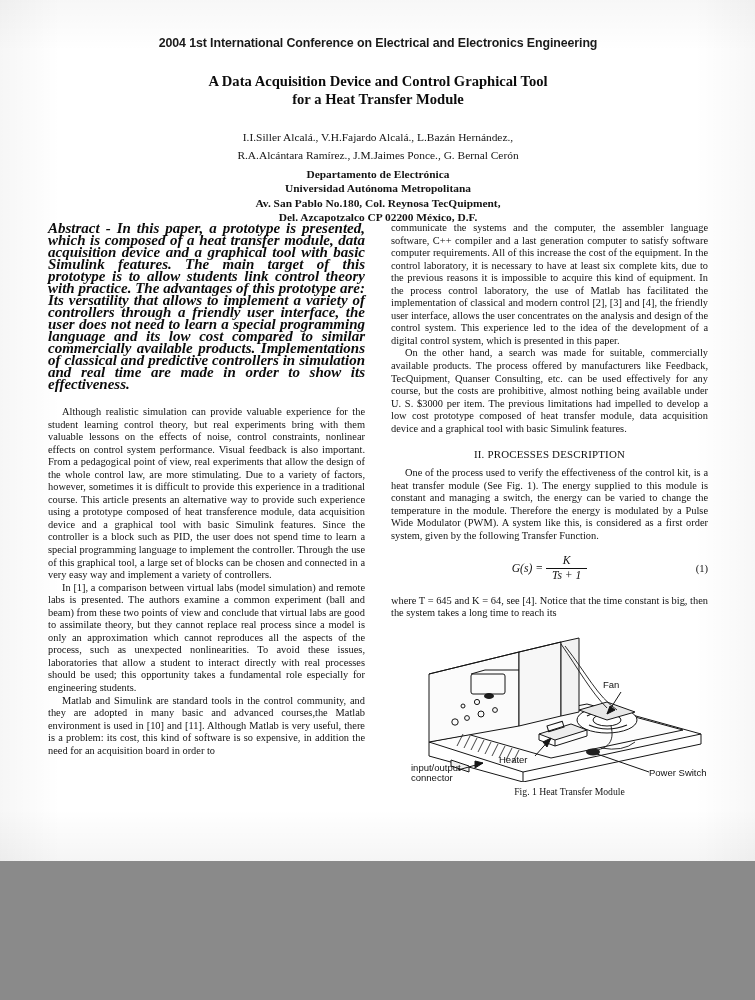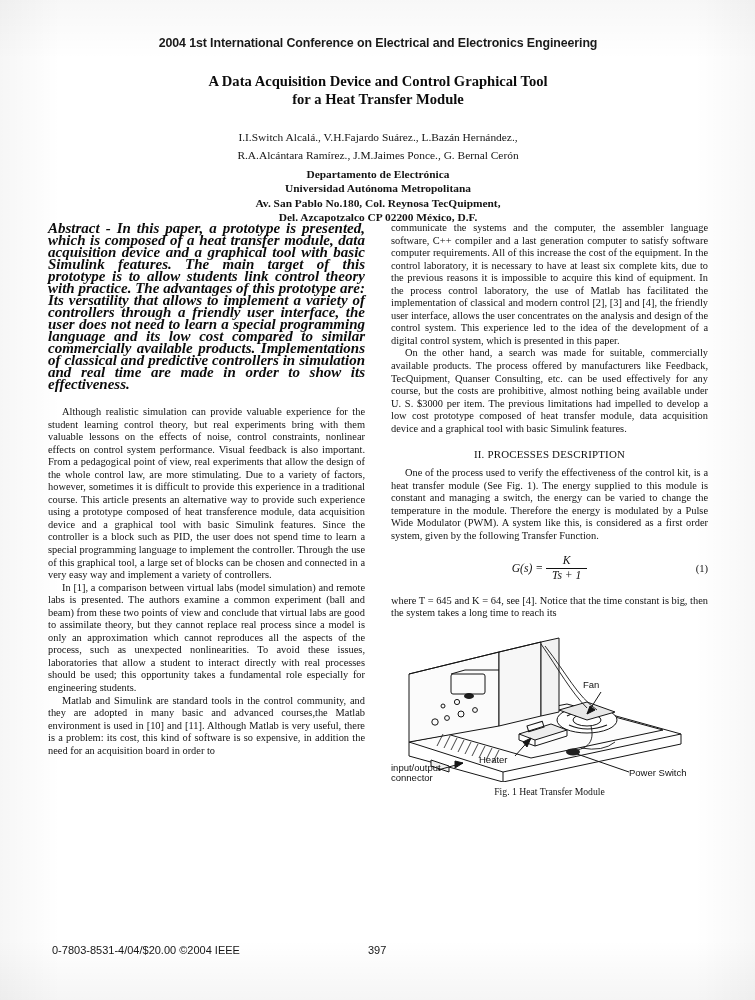--- a/index.html
+++ b/index.html
@@ -7,21 +7,21 @@
     margin: 0;
     padding: 0;
     background: #8a8a8a;
   }
   body {
     font-family: "Liberation Serif", serif;
   }
   .page {
     position: relative;
     width: 755px;
-    height: 1000px;
+    height: 861px;
     margin: 0 auto;
     background: #ffffff;
     overflow: hidden;
     box-sizing: border-box;
     
     background-image:
       linear-gradient(90deg, rgba(0,0,0,0.035) 0%, rgba(0,0,0,0) 8%, rgba(0,0,0,0) 92%, rgba(0,0,0,0.03) 100%),
       linear-gradient(180deg, rgba(0,0,0,0.03) 0%, rgba(0,0,0,0) 6%, rgba(0,0,0,0) 94%, rgba(0,0,0,0.04) 100%);
     color: #111;
   }
@@ -139,20 +139,21 @@
     position: absolute;
     right: 0;
     font-style: normal;
     font-size: 10.6px;
   }
 
   
   .figure {
     margin-top: 10px;
     width: 317px;
+    margin-left: 20px;
   }
   .figure svg { display: block; }
   .fig-caption {
     text-align: center;
     font-size: 9.7px;
     margin-top: 4px;
     color: #141414;
   }
 
   
@@ -191,21 +192,21 @@
     <div class="conf-line">2004 1st International Conference on Electrical and Electronics Engineering</div>
 
     <div>
       <div class="paper-title">
         <span>A Data Acquisition Device and Control Graphical Tool</span><br>
         <span>for a Heat Transfer Module</span>
       </div>
     </div>
 
     <div>
-      <div class="authors">I.I.Switch Alcalá., V.H.Fajardo Suárez., L.Bazán Hernández.,</div>
+      <div class="authors">I.I.Siller Alcalá., V.H.Fajardo Alcalá., L.Bazán Hernández.,</div>
       <div class="authors">R.A.Alcántara Ramírez., J.M.Jaimes Ponce., G. Bernal Cerón</div>
       <div class="affil">Departamento de Electrónica</div>
       <div class="affil">Universidad Autónoma Metropolitana</div>
       <div class="affil">Av. San Pablo No.180, Col. Reynosa TecQuipment,</div>
       <div class="affil">Del. Azcapotzalco CP 02200 México, D.F.</div>
     </div>
 
     <div class="columns">
 
       <div class="col">

